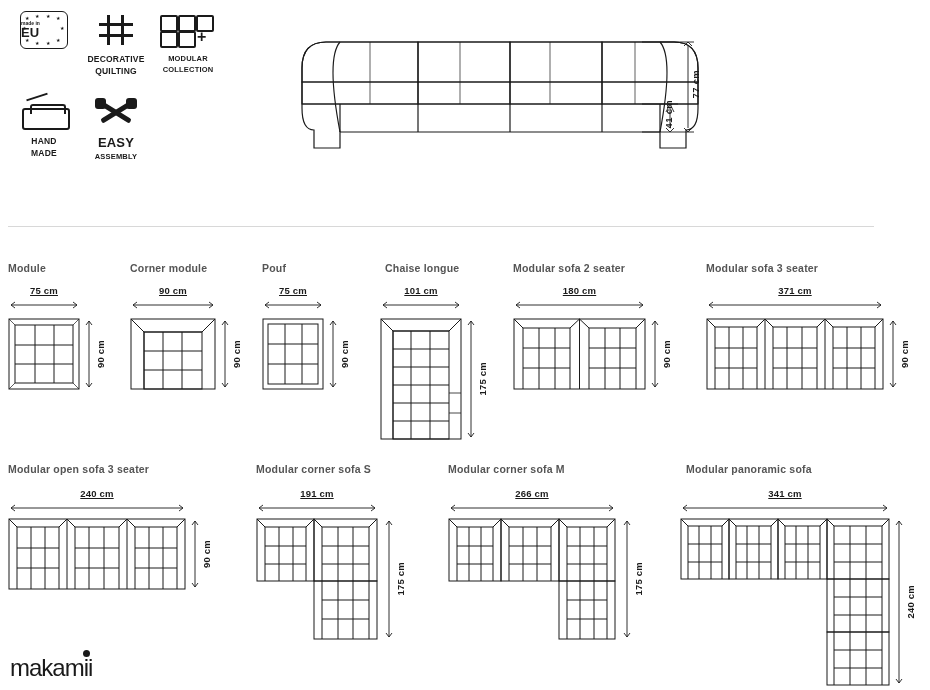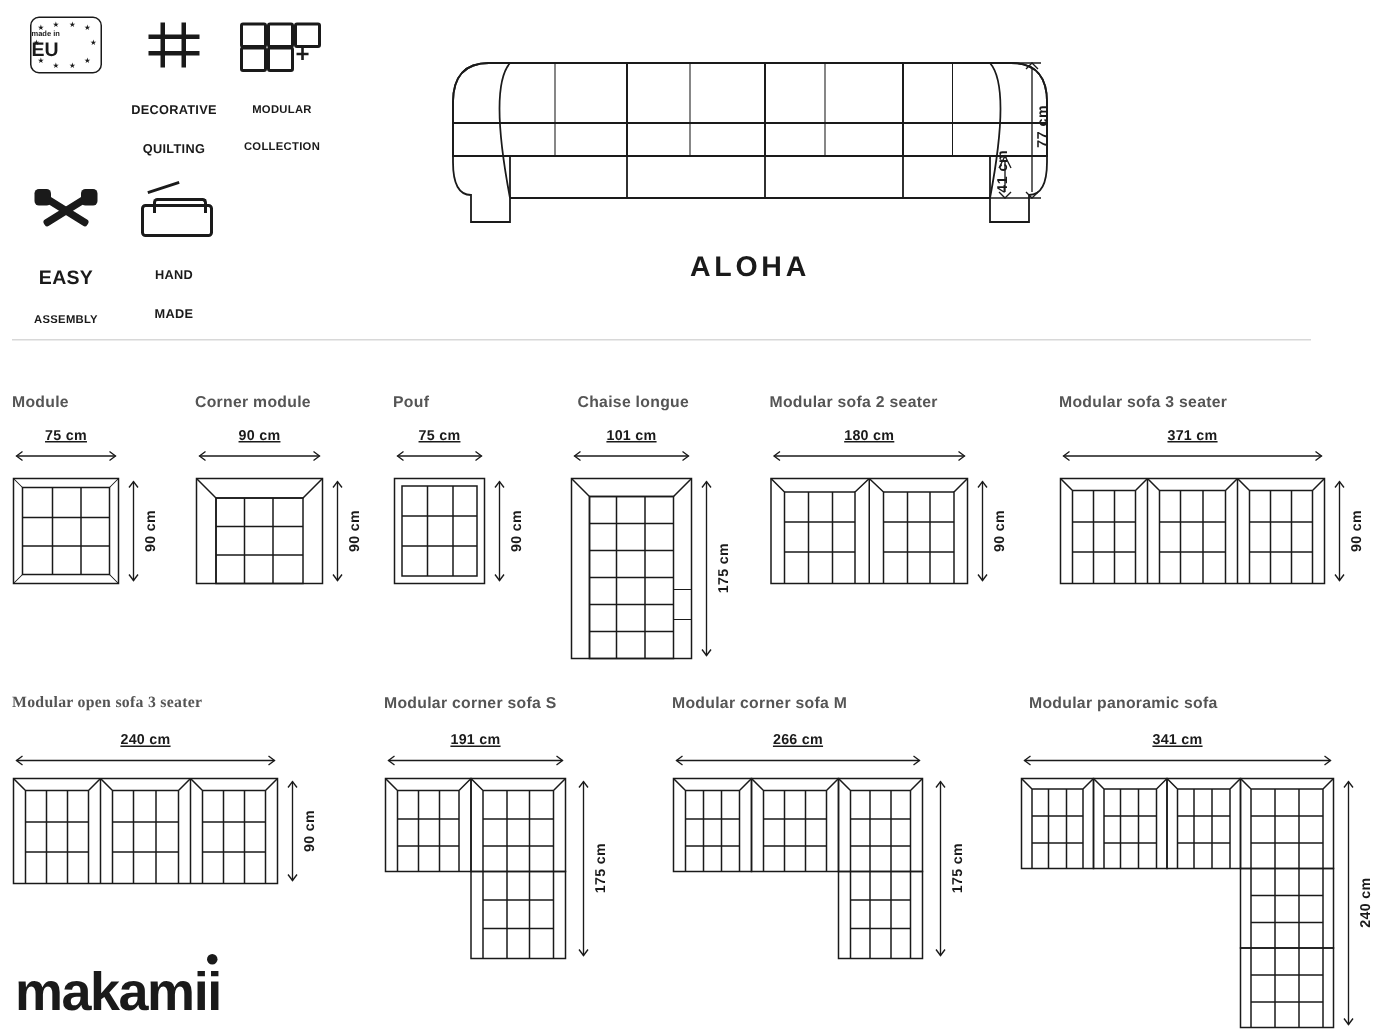--- a/index.html
+++ b/index.html
@@ -13,21 +13,21 @@
   }
   .root{position:relative;width:930px;height:690px;}
 
   
   .badges{position:absolute;left:8px;top:8px;width:230px;}
   .badge-row{display:flex;align-items:flex-start;margin-bottom:6px;}
   .badge{width:72px;display:flex;flex-direction:column;align-items:center;}
   .badge .glyph{height:44px;display:flex;align-items:center;justify-content:center;}
   .badge .cap{
     font-size:8.5px;font-weight:bold;line-height:10px;text-align:center;
-    letter-spacing:.2px;margin-top:16px;
+    letter-spacing:.2px;margin-top:2px;
   }
   .badge .cap.small{font-size:7.5px;line-height:9px;}
 
   
   .eu{
     width:46px;height:36px;border-radius:6px;border:1.4px solid #1a1a1a;
     position:relative;display:flex;align-items:flex-start;justify-content:center;
     flex-direction:column;
   }
   .eu .made{font-size:5px;font-weight:bold;line-height:5px;}
@@ -114,21 +114,21 @@
   .item{position:absolute;}
   .item .name{font-size:10.5px;font-weight:bold;color:#555;letter-spacing:.2px;}
   .dim-top{font-size:9.5px;font-weight:bold;color:#1a1a1a;letter-spacing:.2px;text-align:center;text-decoration:underline;}
   .vdim{
     font-size:9.5px;font-weight:bold;color:#1a1a1a;letter-spacing:.2px;
     writing-mode:vertical-rl; transform:rotate(180deg);
   }
   .vdim-wrap{position:absolute;display:flex;align-items:center;}
 
   
-  .logo{position:absolute;left:10px;bottom:8px;font-size:36px;font-weight:bold;letter-spacing:-1px;}
+  .logo{position:absolute;left:10px;bottom:8px;font-size:24px;font-weight:normal;letter-spacing:-1px;}
   .logo .dotwrap{position:relative;display:inline-block;}
   .logo .dot{
     position:absolute;right:2px;top:-4px;width:7px;height:7px;border-radius:50%;background:#1a1a1a;
   }
 </style>
 </head>
 <body>
 
 <div class="root">
 
@@ -177,40 +177,40 @@
           </div>
         </div>
         <div class="cap small">MODULAR</div>
         <div class="cap small">COLLECTION</div>
       </div>
     </div>
 
     <div class="badge-row" style="margin-top:14px;">
       <div class="badge">
         <div class="glyph">
+          <div class="hand">
+              <div class="needle"></div>
+              <div class="sofa"></div>
+            </div>
+        </div>
+        <div class="cap">HAND</div>
+        <div class="cap">MADE</div>
+      </div>
+
+      <div class="badge">
+        <div class="glyph">
           <div class="tools">
               <div class="t1"></div>
               <div class="t2"></div>
               <div class="h1"></div>
               <div class="h2"></div>
             </div>
         </div>
         <div class="cap" style="font-size:13px;line-height:14px;">EASY</div>
         <div class="cap small">ASSEMBLY</div>
-      </div>
-
-      <div class="badge">
-        <div class="glyph">
-          <div class="hand">
-              <div class="needle"></div>
-              <div class="sofa"></div>
-            </div>
-        </div>
-        <div class="cap">HAND</div>
-        <div class="cap">MADE</div>
       </div>
       <div class="badge"></div>
     </div>
 
   </div>
 
   <div class="hero">
     <svg width="400" height="145" viewBox="0 0 400 145">
       <g fill="none" stroke="#1a1a1a" stroke-width="1.2">
 
@@ -251,21 +251,20 @@
           <path d="M46 108 L50 112 L54 108"></path>
         <path d="M32 88 L32 108"></path>
         <path d="M28 92 L32 84 L36 92"></path>
           <path d="M28 108 L32 112 L36 108"></path>
       </g>
     </svg>
     <div class="dim-label" style="position:absolute;left:390px;top:50px;writing-mode:vertical-rl;transform:rotate(180deg);">77 cm</div>
     <div class="dim-label" style="position:absolute;left:363px;top:80px;writing-mode:vertical-rl;transform:rotate(180deg);">41 cm</div>
   </div>
 
-  <div class="hero-title">ALOHA</div>
   <div class="divider"></div>
 
   <div class="item" style="left:8px;top:262px;width:120px;">
     <div class="name">Module</div>
   </div>
   <div class="item" style="left:8px;top:285px;width:72px;">
     <div class="dim-top">75 cm</div>
     <svg width="72" height="10">
         <g stroke="#1a1a1a" stroke-width=".9" fill="none">
       <path d="M3 5 L69 5"></path>
@@ -469,21 +468,21 @@
       <g stroke="#1a1a1a" stroke-width=".9" fill="none">
     <path d="M5 3 L5 69"></path>
         <path d="M2 7 L5 3 L8 7"></path>
         <path d="M2 65 L5 69 L8 65"></path>
       </g>
     </svg>
   <div class="vdim-wrap" style="left:899px;top:318px;height:72px;">
     <span class="vdim">90 cm</span>
   </div>
 
-  <div class="item" style="left:8px;top:463px;font-family:Liberation Serif, serif;">
+  <div class="item" style="left:8px;top:463px;">
     <div class="name">Modular open sofa 3 seater</div>
   </div>
   <div class="item" style="left:8px;top:488px;width:178px;">
     <div class="dim-top">240 cm</div>
     <svg width="178" height="10">
         <g stroke="#1a1a1a" stroke-width=".9" fill="none">
       <path d="M3 5 L175 5"></path>
           <path d="M7 2 L3 5 L7 8"></path>
           <path d="M171 2 L175 5 L171 8"></path>
         </g>

